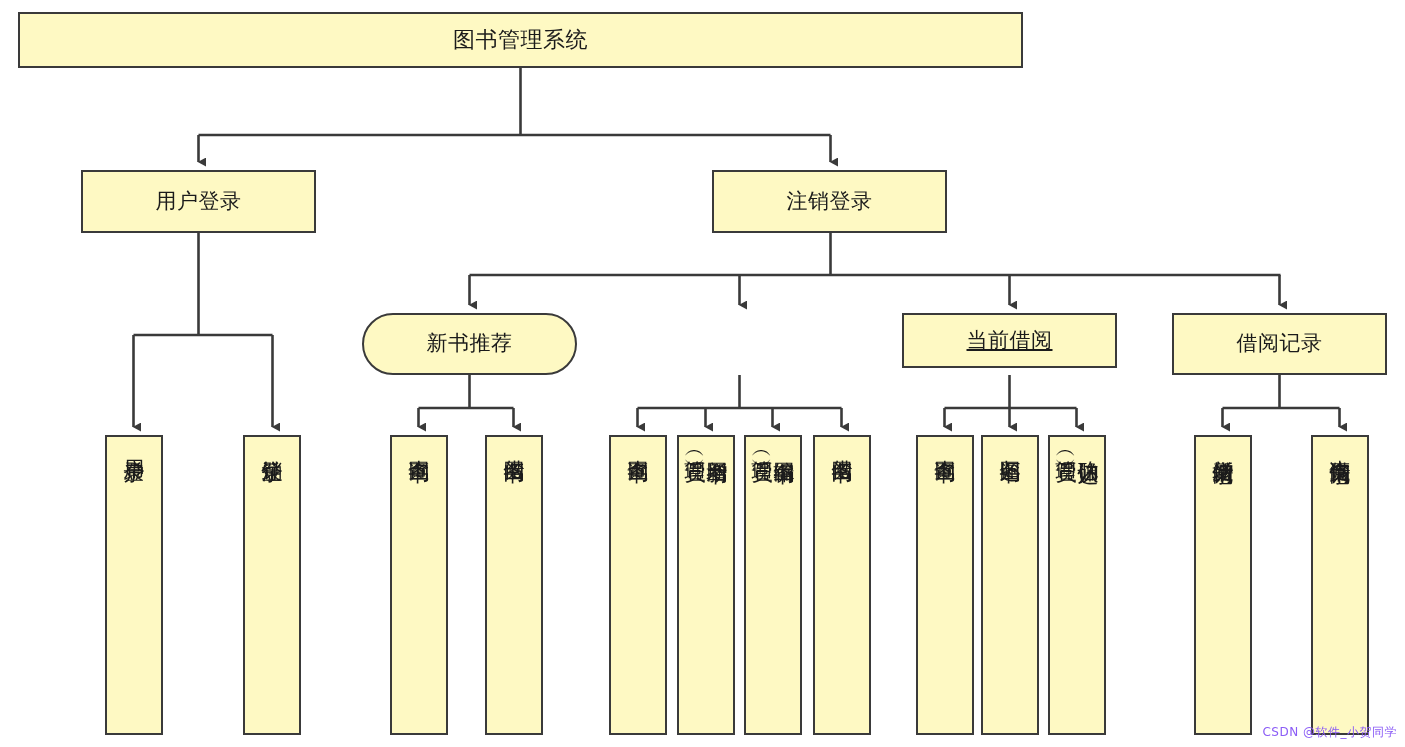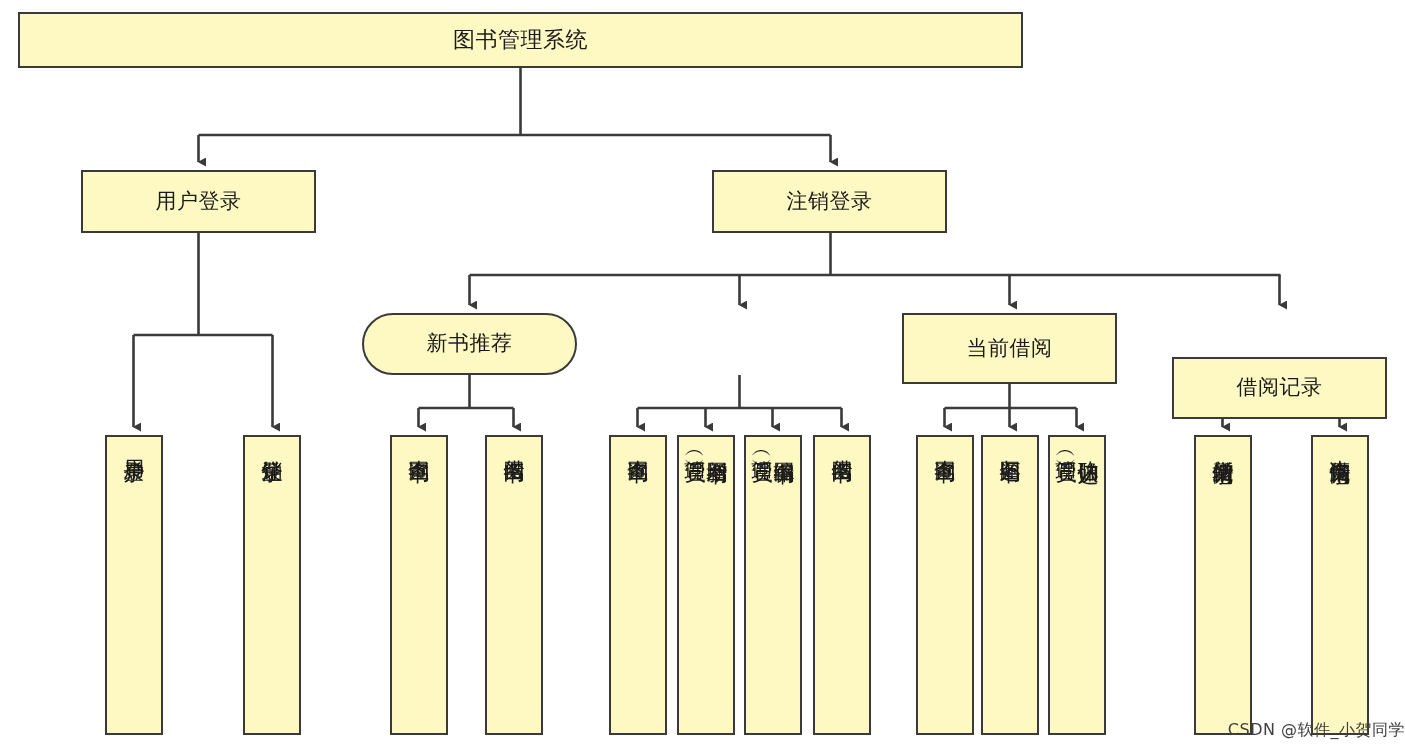--- a/index.html
+++ b/index.html
@@ -52,24 +52,24 @@
   .node.vert .label {
     writing-mode: vertical-rl;
     text-orientation: upright;
     font-size: 21px;
     line-height: 1.05;
     letter-spacing: 1px;
     white-space: pre;
   }
   #watermark {
     position: absolute;
-    right: 0;
+    right: 8px;
     bottom: 6px;
-    font-size: 16px;
-    color: #404040;
+    font-size: 12px;
+    color: #8b5cf6;
     letter-spacing: 0.5px;
     white-space: nowrap;
   }
 </style>
 </head>
 <body>
 
 <div id="canvas">
 
   <svg id="edges" viewBox="0 0 1405 747" xmlns="http://www.w3.org/2000/svg">
@@ -130,24 +130,24 @@
   <div class="node" style="left:81px; top:170px; width:235px; height:63px;">
     <span class="label">用户登录</span>
   </div>
   <div class="node" style="left:712px; top:170px; width:235px; height:63px;">
     <span class="label">注销登录</span>
   </div>
 
   <div class="node" style="left:362px; top:313px; width:215px; height:62px;border-radius:31px;">
     <span class="label">新书推荐</span>
   </div>
-  <div class="node" style="left:902px; top:313px; width:215px; height:71px;">
+  <div class="node" style="left:902px; top:313px; width:215px; height:55px;text-decoration:underline;">
     <span class="label">当前借阅</span>
   </div>
-  <div class="node" style="left:1172px; top:313px; width:215px; height:62px;margin-top:44px;">
+  <div class="node" style="left:1172px; top:313px; width:215px; height:62px;">
     <span class="label">借阅记录</span>
   </div>
 
   <div class="node vert" style="left:105px; top:435px; width:58px; height:300px;">
     <span class="label">用户登录</span>
   </div>
   <div class="node vert" style="left:243px; top:435px; width:58px; height:300px;">
     <span class="label">注销登录</span>
   </div>
 

